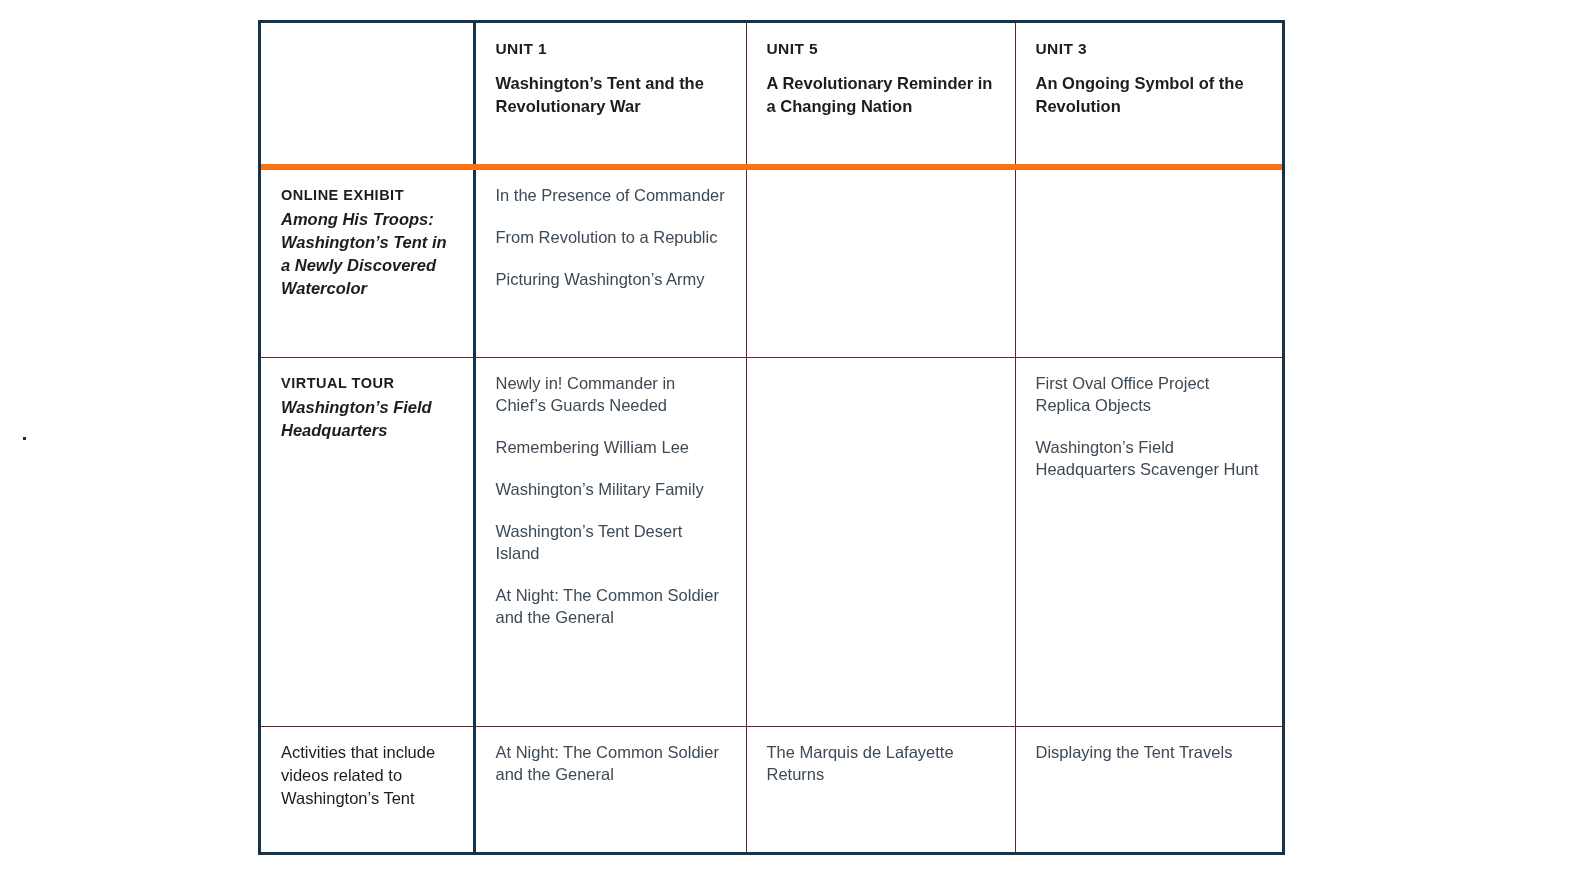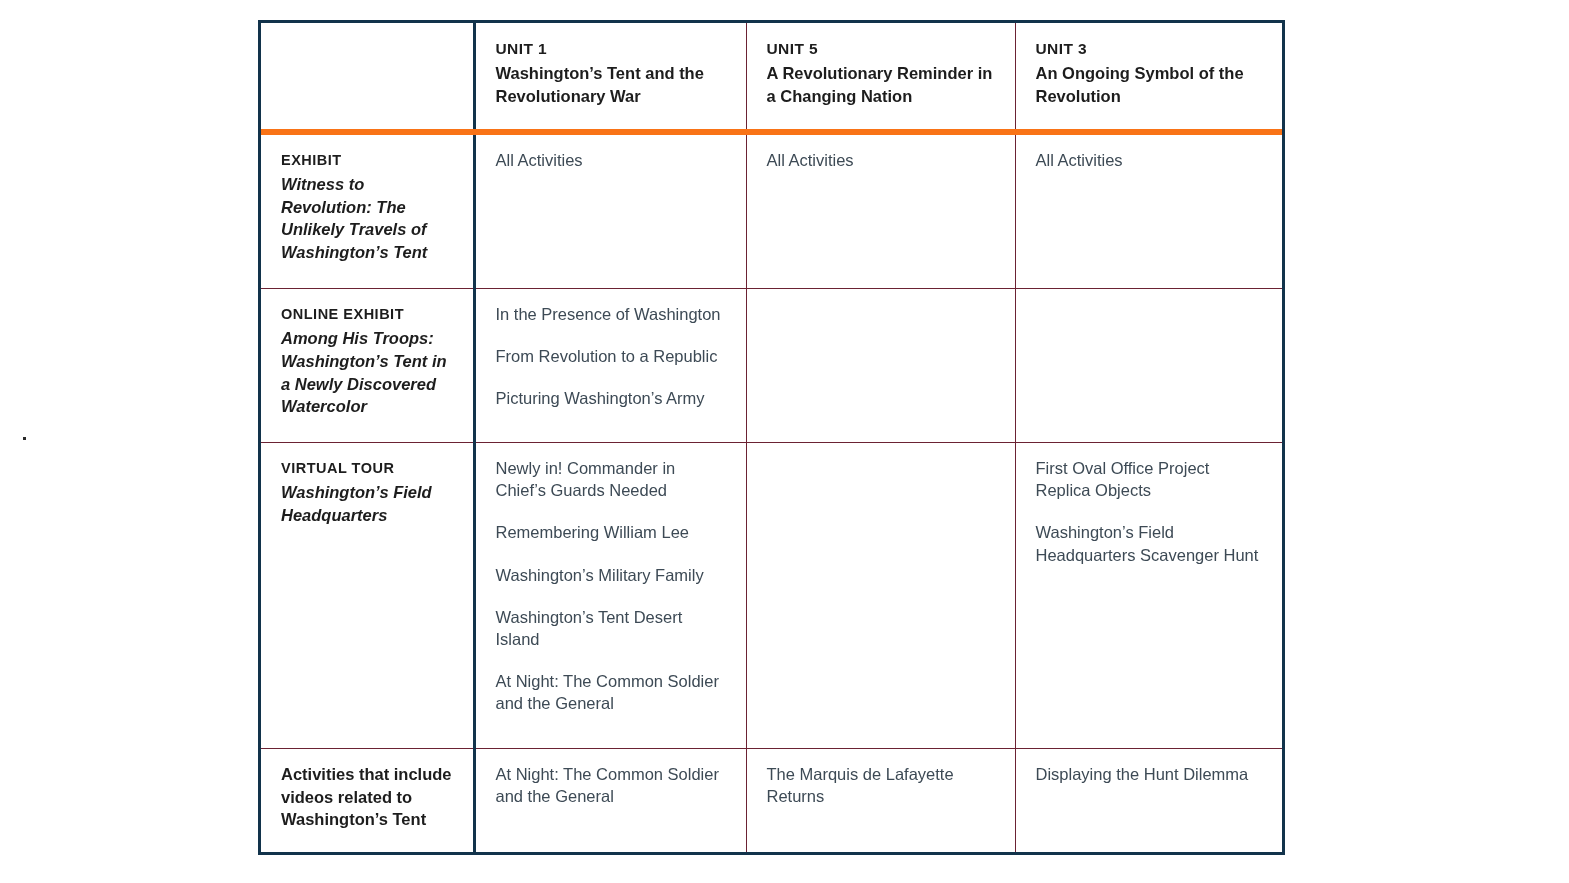--- a/index.html
+++ b/index.html
@@ -72,21 +72,21 @@
     font-weight: bold;
     color: #1d1d1d;
     letter-spacing: 0.4px;
     line-height: 1.55;
   }
   .unit-title {
     font-size: 16.5px;
     font-weight: bold;
     color: #1d1d1d;
     line-height: 1.38;
-    margin-top: 1px;
+    margin-top: 11px;
   }
 
   
   .row-kicker {
     font-size: 14.5px;
     font-weight: bold;
     color: #1d1d1d;
     letter-spacing: 0.5px;
     line-height: 1.6;
   }
@@ -94,21 +94,21 @@
     font-size: 16.5px;
     font-weight: bold;
     color: #1d1d1d;
     line-height: 1.38;
     margin-top: 1px;
     font-style: italic;
   }
   .row-subtitle.italic { font-style: italic; }
   .row-plain {
     font-size: 16.5px;
-    font-weight: bold;
+    font-weight: normal;
     color: #1d1d1d;
     line-height: 1.38;
   }
 
   
   ul.activity-list {
     list-style: none;
     margin: 0;
     padding: 0;
   }
@@ -148,50 +148,29 @@
         <td class="unit-col">
           <div class="unit-kicker">UNIT 5</div>
           <div class="unit-title">A Revolutionary Reminder in a Changing Nation</div>
         </td>
         <td class="unit-col last">
           <div class="unit-kicker">UNIT 3</div>
           <div class="unit-title">An Ongoing Symbol of the Revolution</div>
         </td>
       </tr>
 
-      <tr class="body-row">
-        <td class="label-col">
-          <div class="row-kicker">EXHIBIT</div>
-          <div class="row-subtitle italic">Witness to Revolution: The Unlikely Travels of Washington’s Tent</div>
-        </td>
-        <td class="unit-col">
-          <ul class="activity-list tight">
-              <li>All Activities</li>
-            </ul>
-        </td>
-        <td class="unit-col">
-          <ul class="activity-list tight">
-              <li>All Activities</li>
-            </ul>
-        </td>
-        <td class="unit-col last">
-          <ul class="activity-list tight">
-              <li>All Activities</li>
-            </ul>
-        </td>
-      </tr>
 
       <tr class="body-row">
         <td class="label-col pad-more">
           <div class="row-kicker">ONLINE EXHIBIT</div>
           <div class="row-subtitle italic">Among His Troops: Washington’s Tent in a Newly Discovered Watercolor</div>
         </td>
         <td class="unit-col pad-more">
           <ul class="activity-list">
-              <li>In the Presence of Washington</li>
+              <li>In the Presence of Commander</li>
               <li>From Revolution to a Republic</li>
               <li>Picturing Washington’s Army</li>
             </ul>
         </td>
         <td class="unit-col pad-more">
           <ul class="activity-list"></ul>
         </td>
         <td class="unit-col last pad-more">
           <ul class="activity-list"></ul>
         </td>
@@ -231,19 +210,19 @@
               <li>At Night: The Common Soldier and the General</li>
             </ul>
         </td>
         <td class="unit-col pad-more">
           <ul class="activity-list tight">
               <li>The Marquis de Lafayette Returns</li>
             </ul>
         </td>
         <td class="unit-col last pad-more">
           <ul class="activity-list tight">
-              <li>Displaying the Hunt Dilemma</li>
+              <li>Displaying the Tent Travels</li>
             </ul>
         </td>
       </tr>
     </tbody>
   </table>
 </div>
 
 </body></html>

